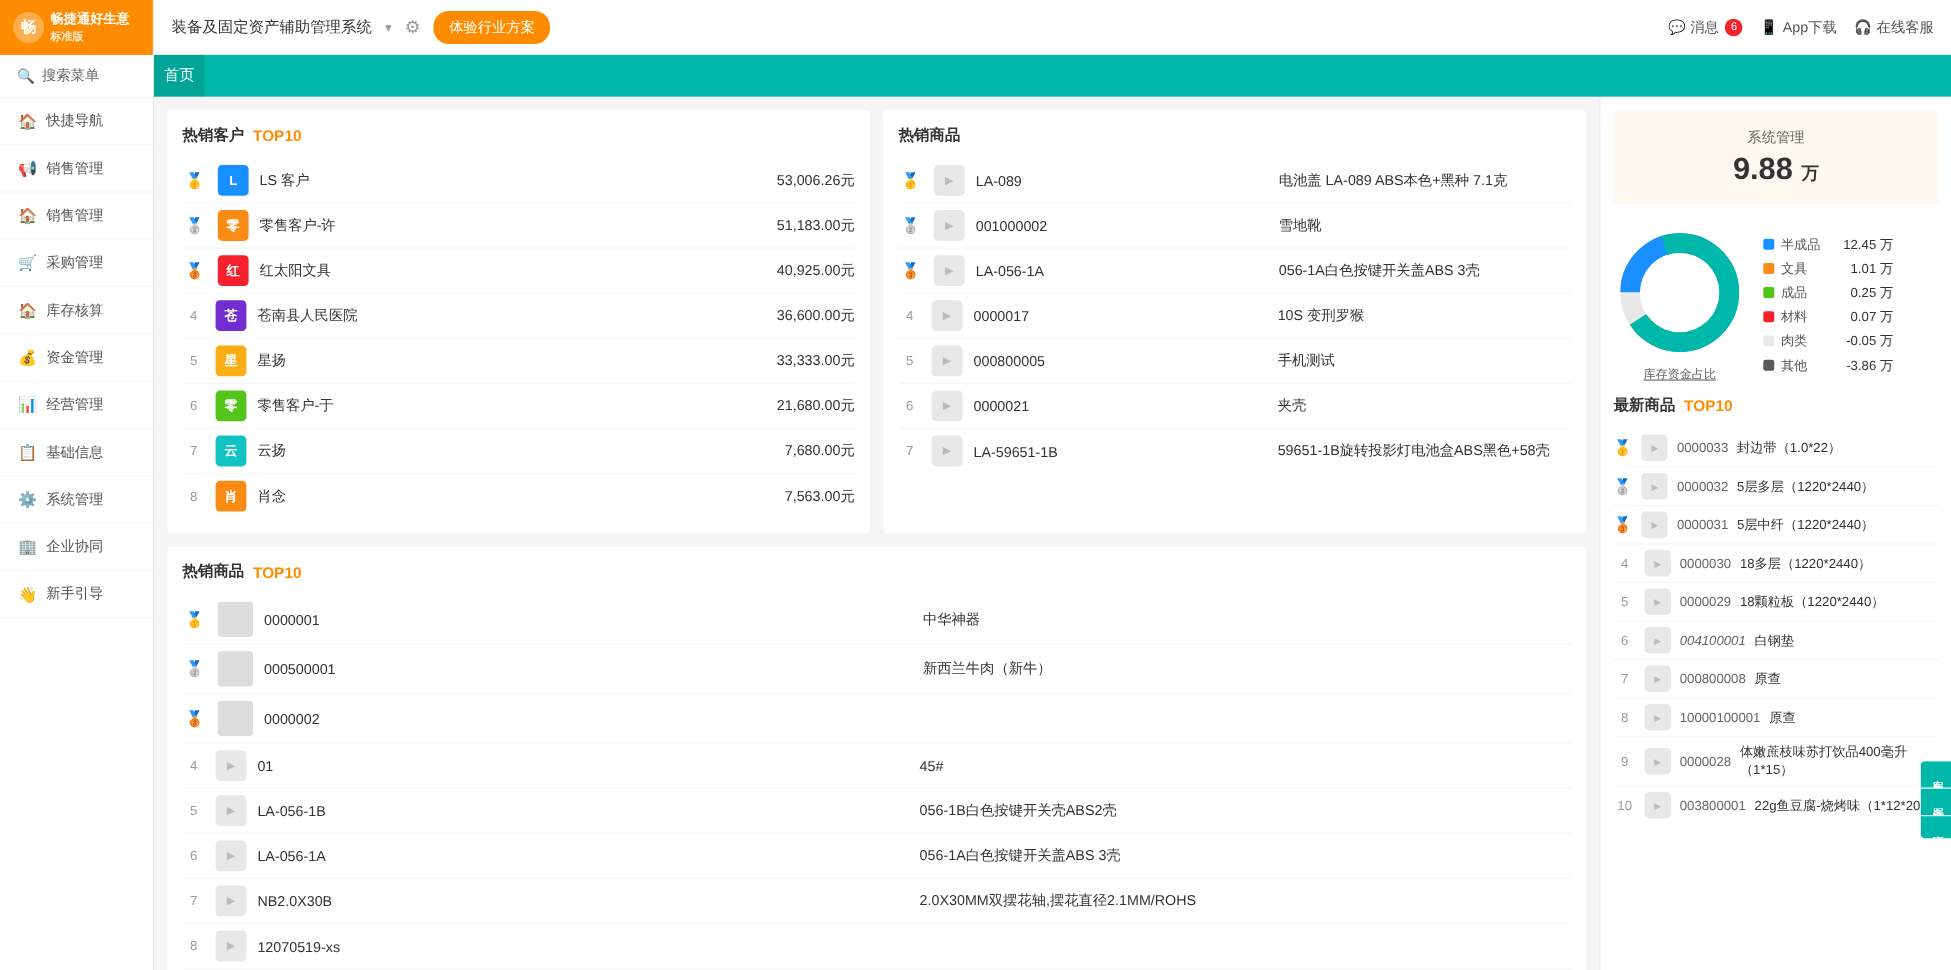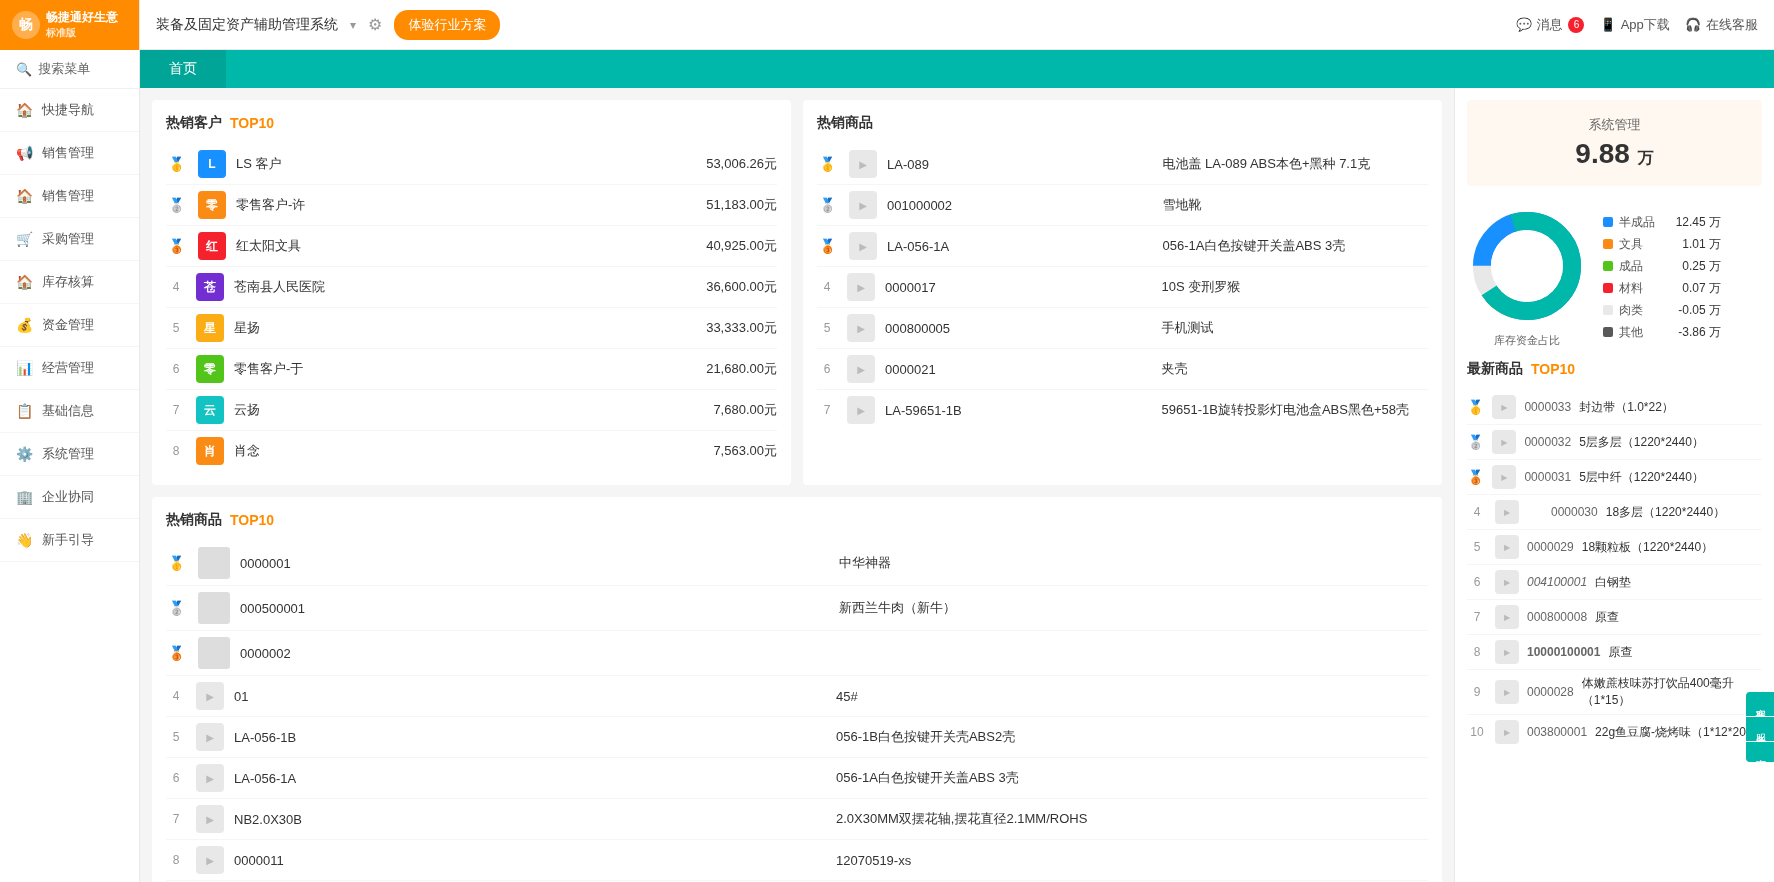--- a/index.html
+++ b/index.html
@@ -117,21 +117,21 @@
     .topbar-right .icon-wrap { cursor: pointer; display: flex; align-items: center; gap: 4px; }
 
     
     .nav-tabs {
       background: #00b8a9;
       display: flex;
       align-items: center;
       flex-shrink: 0;
     }
     .nav-tab {
-      padding: 10px 29px;
+      padding: 10px 9px;
       color: #fff;
       cursor: pointer;
       font-size: 14px;
     }
     .nav-tab.active { background: rgba(0,0,0,0.1); }
 
     
     .content {
       flex: 1;
       display: flex;
@@ -250,20 +250,21 @@
     .chart-area {
       display: flex;
       align-items: center;
       gap: 16px;
     }
     .donut-label {
       font-size: 11px;
       color: #666;
       text-align: center;
       margin-top: 4px;
+      text-decoration: underline;
     }
     .legend {
       display: flex;
       flex-direction: column;
       gap: 5px;
       font-size: 12px;
     }
     .legend-item {
       display: flex;
       align-items: center;
@@ -590,21 +591,20 @@
                 <span style="font-size:10px;color:#bbb">▶</span>
               </div>
     <span class="item-name">NB2.0X30B</span>
     <span class="item-name">2.0X30MM双摆花轴,摆花直径2.1MM/ROHS</span>
   </div>
             <div class="list-row">
     <span class="rank-num">8</span>
     <div class="avatar-gray">
                 <span style="font-size:10px;color:#bbb">▶</span>
               </div>
-    <span class="item-name">0000011</span>
     <span class="item-name">12070519-xs</span>
   </div>
             <div class="list-row">
     
     
     
     
   </div>
           </div>
       </div>
@@ -703,21 +703,21 @@
                 <span style="font-size:8px;color:#bbb">▶</span>
               </div>
     <span style="color:#666;">0000031</span>
     <span style="flex:1;color:#333;">5层中纤（1220*2440）</span>
   </div>
             <div class="new-product-row">
     <span style="width:20px;text-align:center;color:#999;">4</span>
     <div class="avatar-gray" style="width:24px;height:24px;">
                 <span style="font-size:8px;color:#bbb">▶</span>
               </div>
-    <span style="color:#666;margin-left:24px;">0000030</span>
+    <span style="color:#666;">0000030</span>
     <span style="flex:1;color:#333;">18多层（1220*2440）</span>
   </div>
             <div class="new-product-row">
     <span style="width:20px;text-align:center;color:#999;">5</span>
     <div class="avatar-gray" style="width:24px;height:24px;">
                 <span style="font-size:8px;color:#bbb">▶</span>
               </div>
     <span style="color:#666;">0000029</span>
     <span style="flex:1;color:#333;">18颗粒板（1220*2440）</span>
   </div>
@@ -735,21 +735,21 @@
                 <span style="font-size:8px;color:#bbb">▶</span>
               </div>
     <span style="color:#666;">000800008</span>
     <span style="flex:1;color:#333;">原查</span>
   </div>
             <div class="new-product-row">
     <span style="width:20px;text-align:center;color:#999;">8</span>
     <div class="avatar-gray" style="width:24px;height:24px;">
                 <span style="font-size:8px;color:#bbb">▶</span>
               </div>
-    <span style="color:#666;font-weight:bold;">10000100001</span>
+    <span style="color:#666;">10000100001</span>
     <span style="flex:1;color:#333;">原查</span>
   </div>
             <div class="new-product-row">
     <span style="width:20px;text-align:center;color:#999;">9</span>
     <div class="avatar-gray" style="width:24px;height:24px;">
                 <span style="font-size:8px;color:#bbb">▶</span>
               </div>
     <span style="color:#666;">0000028</span>
     <span style="flex:1;color:#333;">体嫩蔗枝味苏打饮品400毫升（1*15）</span>
   </div>

